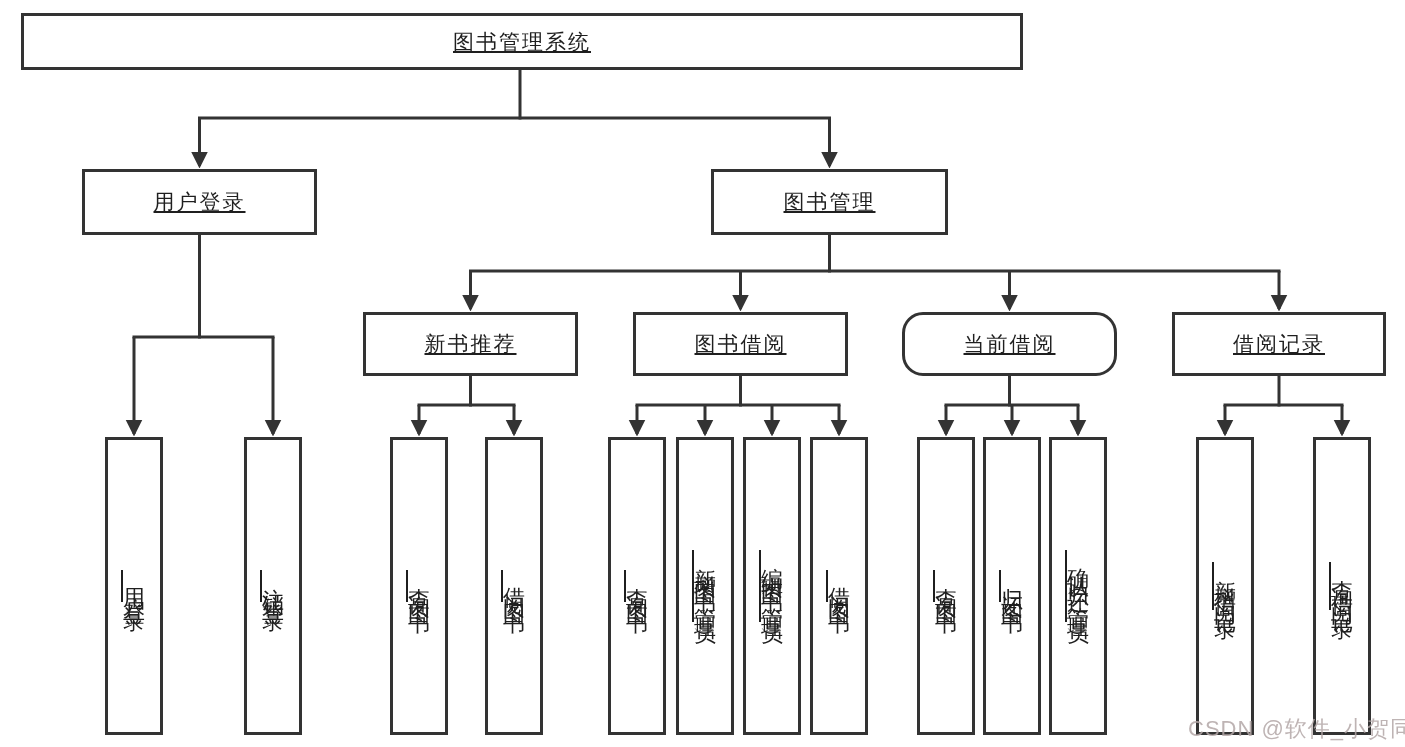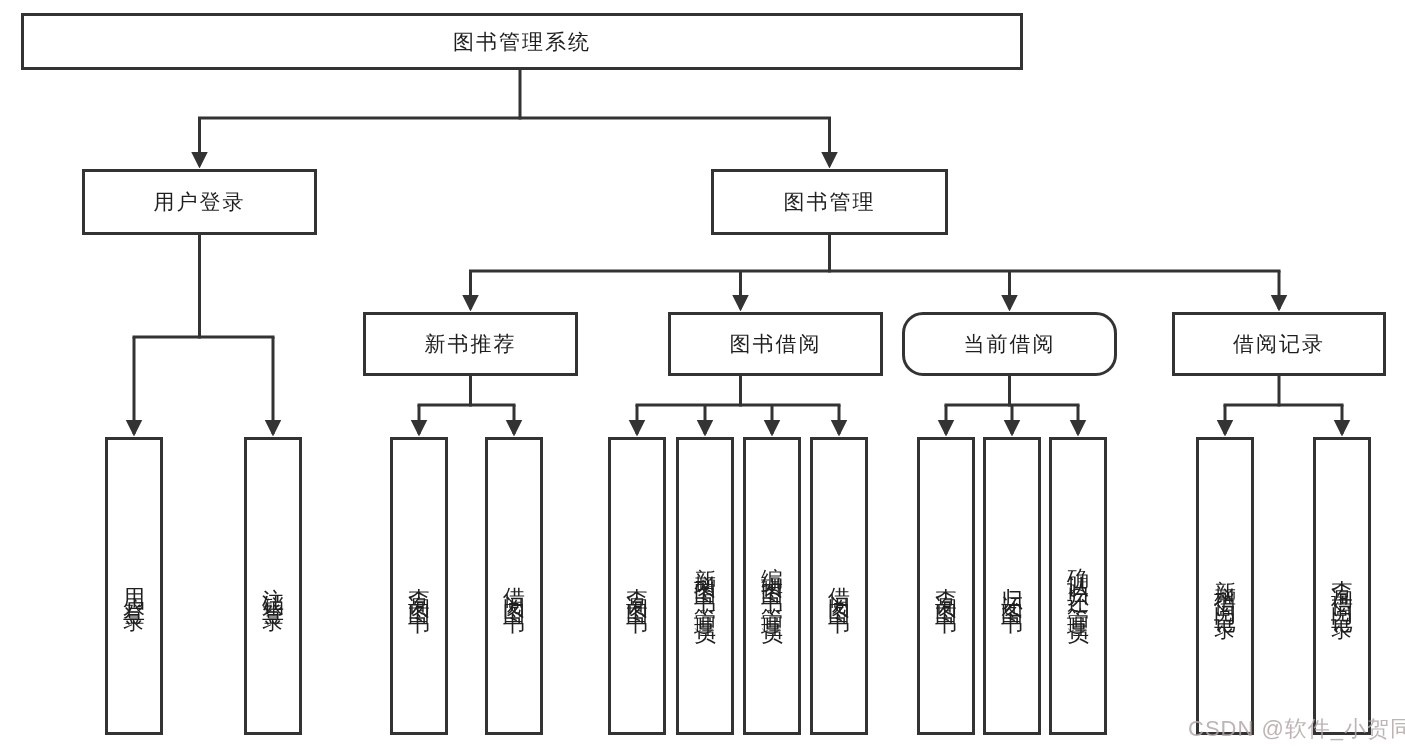--- a/index.html
+++ b/index.html
@@ -5,33 +5,34 @@
   html,body{margin:0;padding:0;background:#ffffff;}
   #stage{
     position:relative;width:1405px;height:747px;background:#ffffff;overflow:hidden;
     font-family:"Liberation Sans","DejaVu Sans",sans-serif;
   }
   #wires{position:absolute;left:0;top:0;z-index:1;}
   .box{
     position:absolute;box-sizing:border-box;border:3px solid #333333;background:#ffffff;
     display:flex;align-items:center;justify-content:center;z-index:2;
     color:#1f1f1f;
+    text-decoration:underline;
   }
   .hlabel{font-size:21px;letter-spacing:2px;white-space:nowrap;}
   .leaf{top:437px;width:58px;height:298px;}
   .vlabel{
     writing-mode:vertical-rl;text-orientation:mixed;
     font-size:22px;letter-spacing:8px;line-height:1;white-space:nowrap;
   }
   .node-root{left:21px;top:13px;width:1002px;height:57px;}
   .node-user-login{left:82px;top:169px;width:235px;height:66px;}
   .node-book-mgmt{left:711px;top:169px;width:237px;height:66px;}
   .lvl3{top:312px;height:64px;width:215px;}
   .node-new-books{left:363px;}
-  .node-book-borrow{left:668px;}
+  .node-book-borrow{left:633px;}
   .node-current-borrow{left:902px;border-radius:21px;}
   .node-borrow-records{left:1172px;width:214px;}
   .leaf-1{left:105px;}  .leaf-2{left:244px;}
   .leaf-3{left:390px;}  .leaf-4{left:485px;}
   .leaf-5{left:608px;}  .leaf-6{left:676px;} .leaf-7{left:743px;} .leaf-8{left:810px;}
   .leaf-9{left:917px;}  .leaf-10{left:983px;} .leaf-11{left:1049px;}
   .leaf-12{left:1196px;} .leaf-13{left:1313px;}
   #watermark{
     position:absolute;left:1188px;top:714px;z-index:5;
     font-size:22px;color:#b3a7a7;opacity:0.85;letter-spacing:1px;white-space:nowrap;

